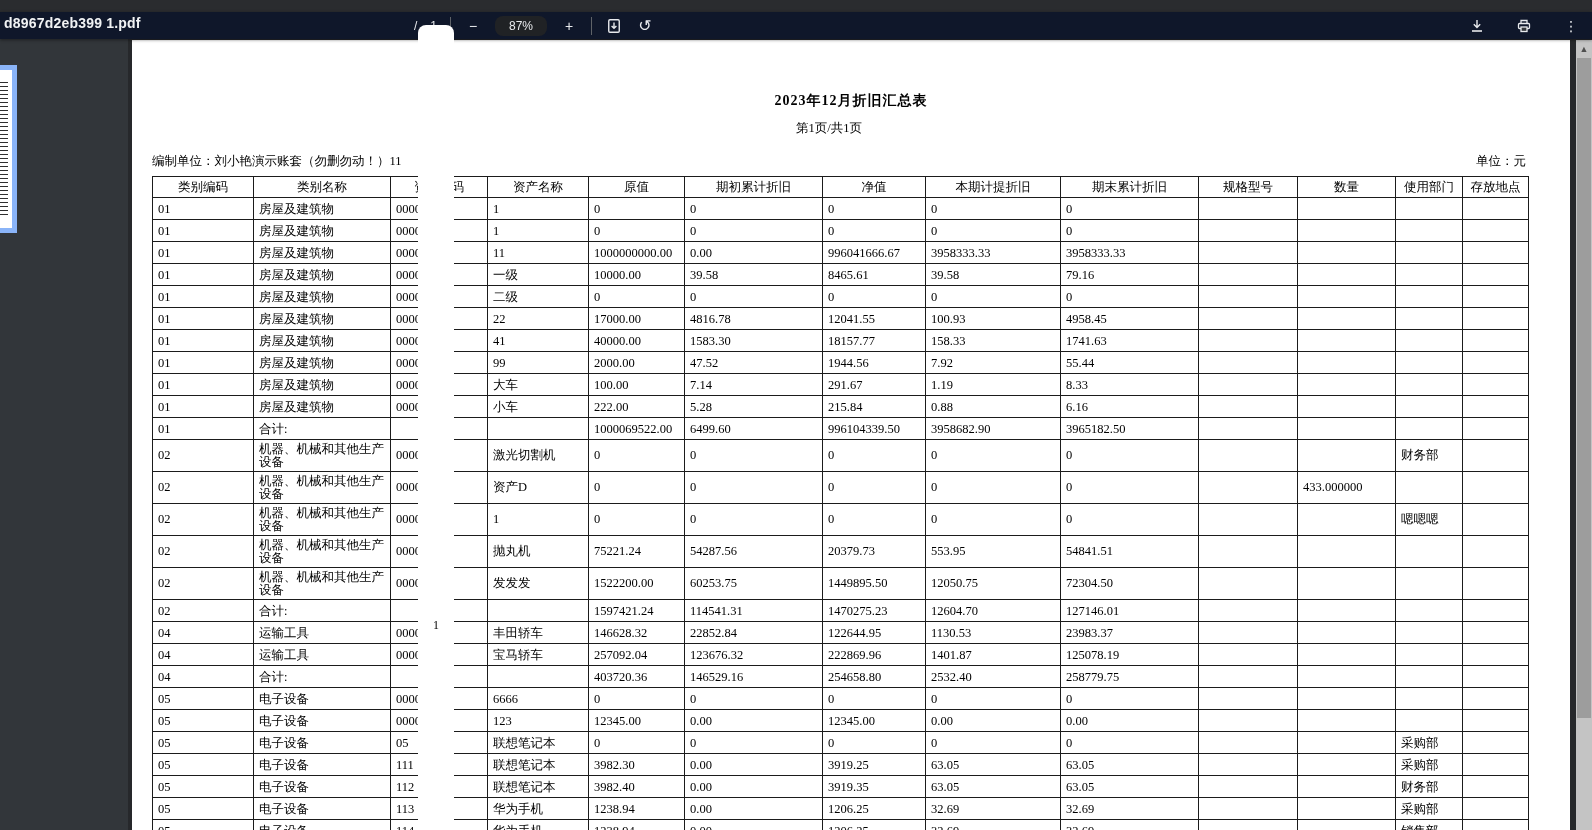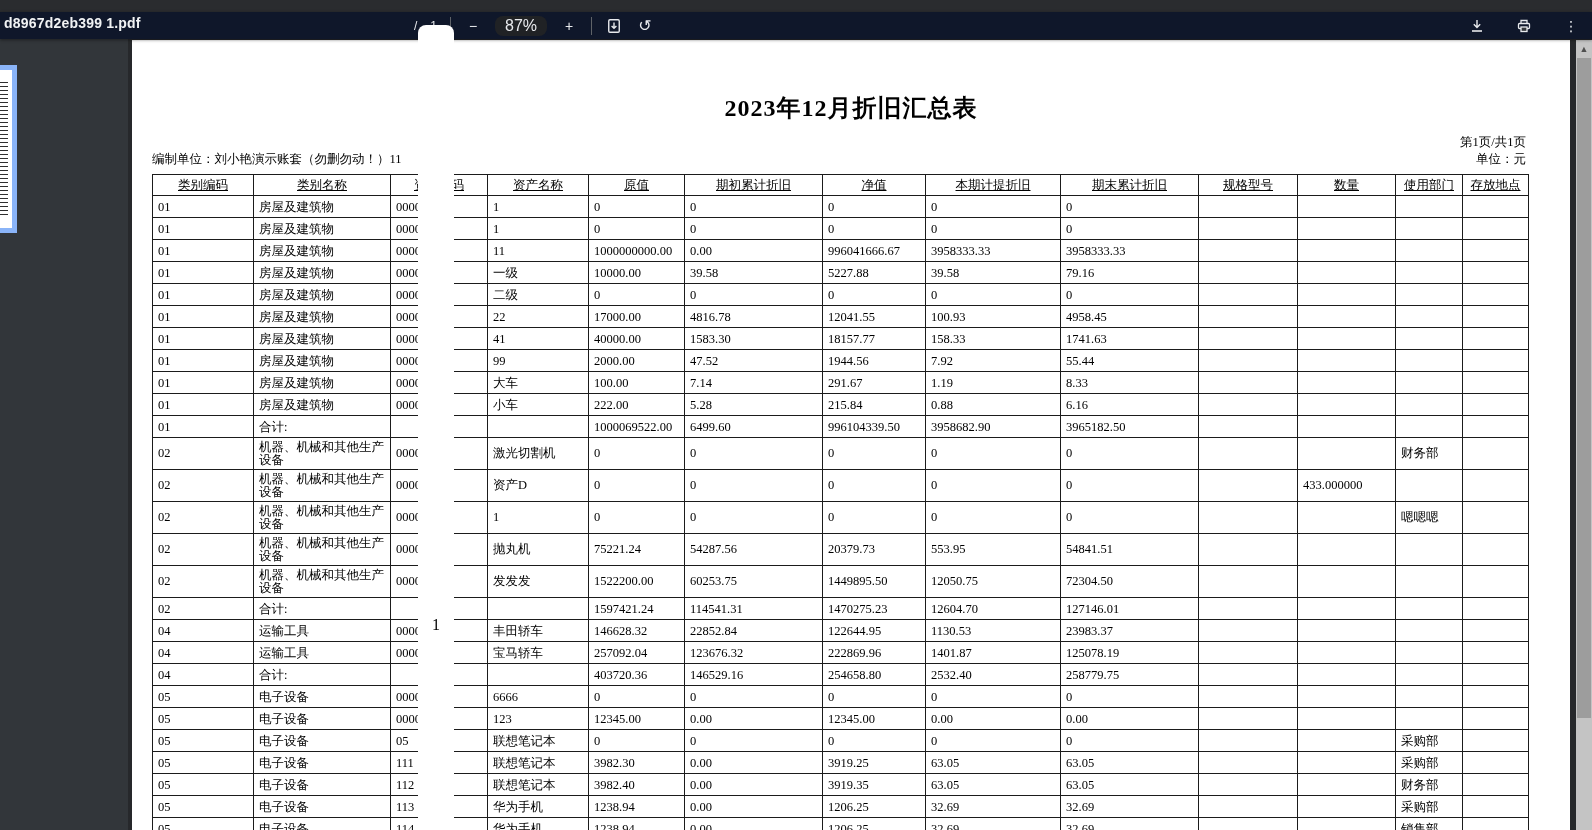--- a/index.html
+++ b/index.html
@@ -10,21 +10,21 @@
   .toolbar { position:absolute; left:0; top:12px; width:1592px; height:27px;
              background:#0f172a; color:#e8eaed; z-index:30;
              box-shadow:0 1px 3px rgba(0,0,0,.45); }
   .filename { position:absolute; left:4px; top:3px; font-size:14px; font-weight:700;
               color:#f1f3f4; letter-spacing:.2px; white-space:nowrap; }
   .tb-center { position:absolute; left:414px; top:0; height:27px;
                display:flex; align-items:center; gap:13px; }
   .tb-right  { position:absolute; right:12px; top:0; height:27px;
                display:flex; align-items:center; gap:29px; }
   .chip { background:#202225; border-radius:8px; height:20px; display:flex;
-          align-items:center; justify-content:center; font-size:16px; color:#e8eaed; }
+          align-items:center; justify-content:center; font-size:12px; color:#e8eaed; }
   .chip.page { width:36px; }
   .chip.zoom { width:52px; }
   .tb-sep { width:1px; height:18px; background:#5f6368; }
   .tb-btn { background:none; border:none; color:#e8eaed; font-size:14px; line-height:1;
             height:22px; min-width:18px; display:flex; align-items:center;
             justify-content:center; cursor:pointer; }
   .tb-btn svg { display:block; }
   .slash { font-size:12px; color:#e8eaed; }
 
   
@@ -35,33 +35,33 @@
   .thumb-inner { position:absolute; left:4px; right:4px; top:12px; bottom:12px;
                  background:repeating-linear-gradient(to bottom,
                    #2f2f2f 0px, #2f2f2f 1.5px, #ffffff 1.5px, #ffffff 4px); }
 
   
   .viewer { position:absolute; left:128px; top:27px; width:1464px; height:803px;
             background:#26282b; overflow:hidden; }
   .page { position:absolute; left:4px; top:13px; width:1438px; height:1200px;
           background:#ffffff; color:#000;
           font-family:"Liberation Serif","DejaVu Serif",serif; }
-  .doc-title { margin-top:52px; text-align:center; font-size:24px; font-weight:700;
+  .doc-title { margin-top:52px; text-align:center; font-size:14px; font-weight:700;
                letter-spacing:1px; }
-  .meta-right1 { margin:10px 44px 0 0; text-align:right; font-size:12.5px; }
+  .meta-right1 { margin:10px 44px 16px 0; text-align:center; font-size:12.5px; }
   .meta-row { display:flex; justify-content:space-between; align-items:flex-start;
               margin:0 44px 0 20px; font-size:12.5px; }
 
   
   table { border-collapse:collapse; table-layout:fixed; width:1376px;
           margin:6px 0 0 20px; font-size:12.5px; }
   th, td { border:1.5px solid #1b1b1b; padding:3px 5px; line-height:14px;
            overflow:hidden; white-space:nowrap; text-align:left;
            font-weight:normal; vertical-align:middle; }
-  thead tr { height:16px;text-decoration:underline; }
+  thead tr { height:16px; }
   tbody tr { height:22px; }
   thead th { text-align:center; }
   tbody tr.two-line { height:29px; }
   tbody tr.two-line td { line-height:12.5px; white-space:normal; }
 
   
   .scrollbar { position:absolute; right:0; top:13px; width:16px; height:790px;
                background:#c4c4c4; cursor:pointer; }
   .sb-up { position:absolute; top:0; left:0; width:16px; height:17px;
            display:flex; align-items:center; justify-content:center;
@@ -215,21 +215,21 @@
             <td></td>
             <td></td>
           </tr>
           <tr>
             <td>01</td>
             <td>房屋及建筑物</td>
             <td>000008</td>
             <td>一级</td>
             <td>10000.00</td>
             <td>39.58</td>
-            <td>5227.88</td>
+            <td>8465.61</td>
             <td>39.58</td>
             <td>79.16</td>
             <td></td>
             <td></td>
             <td></td>
             <td></td>
           </tr>
           <tr>
             <td>01</td>
             <td>房屋及建筑物</td>

